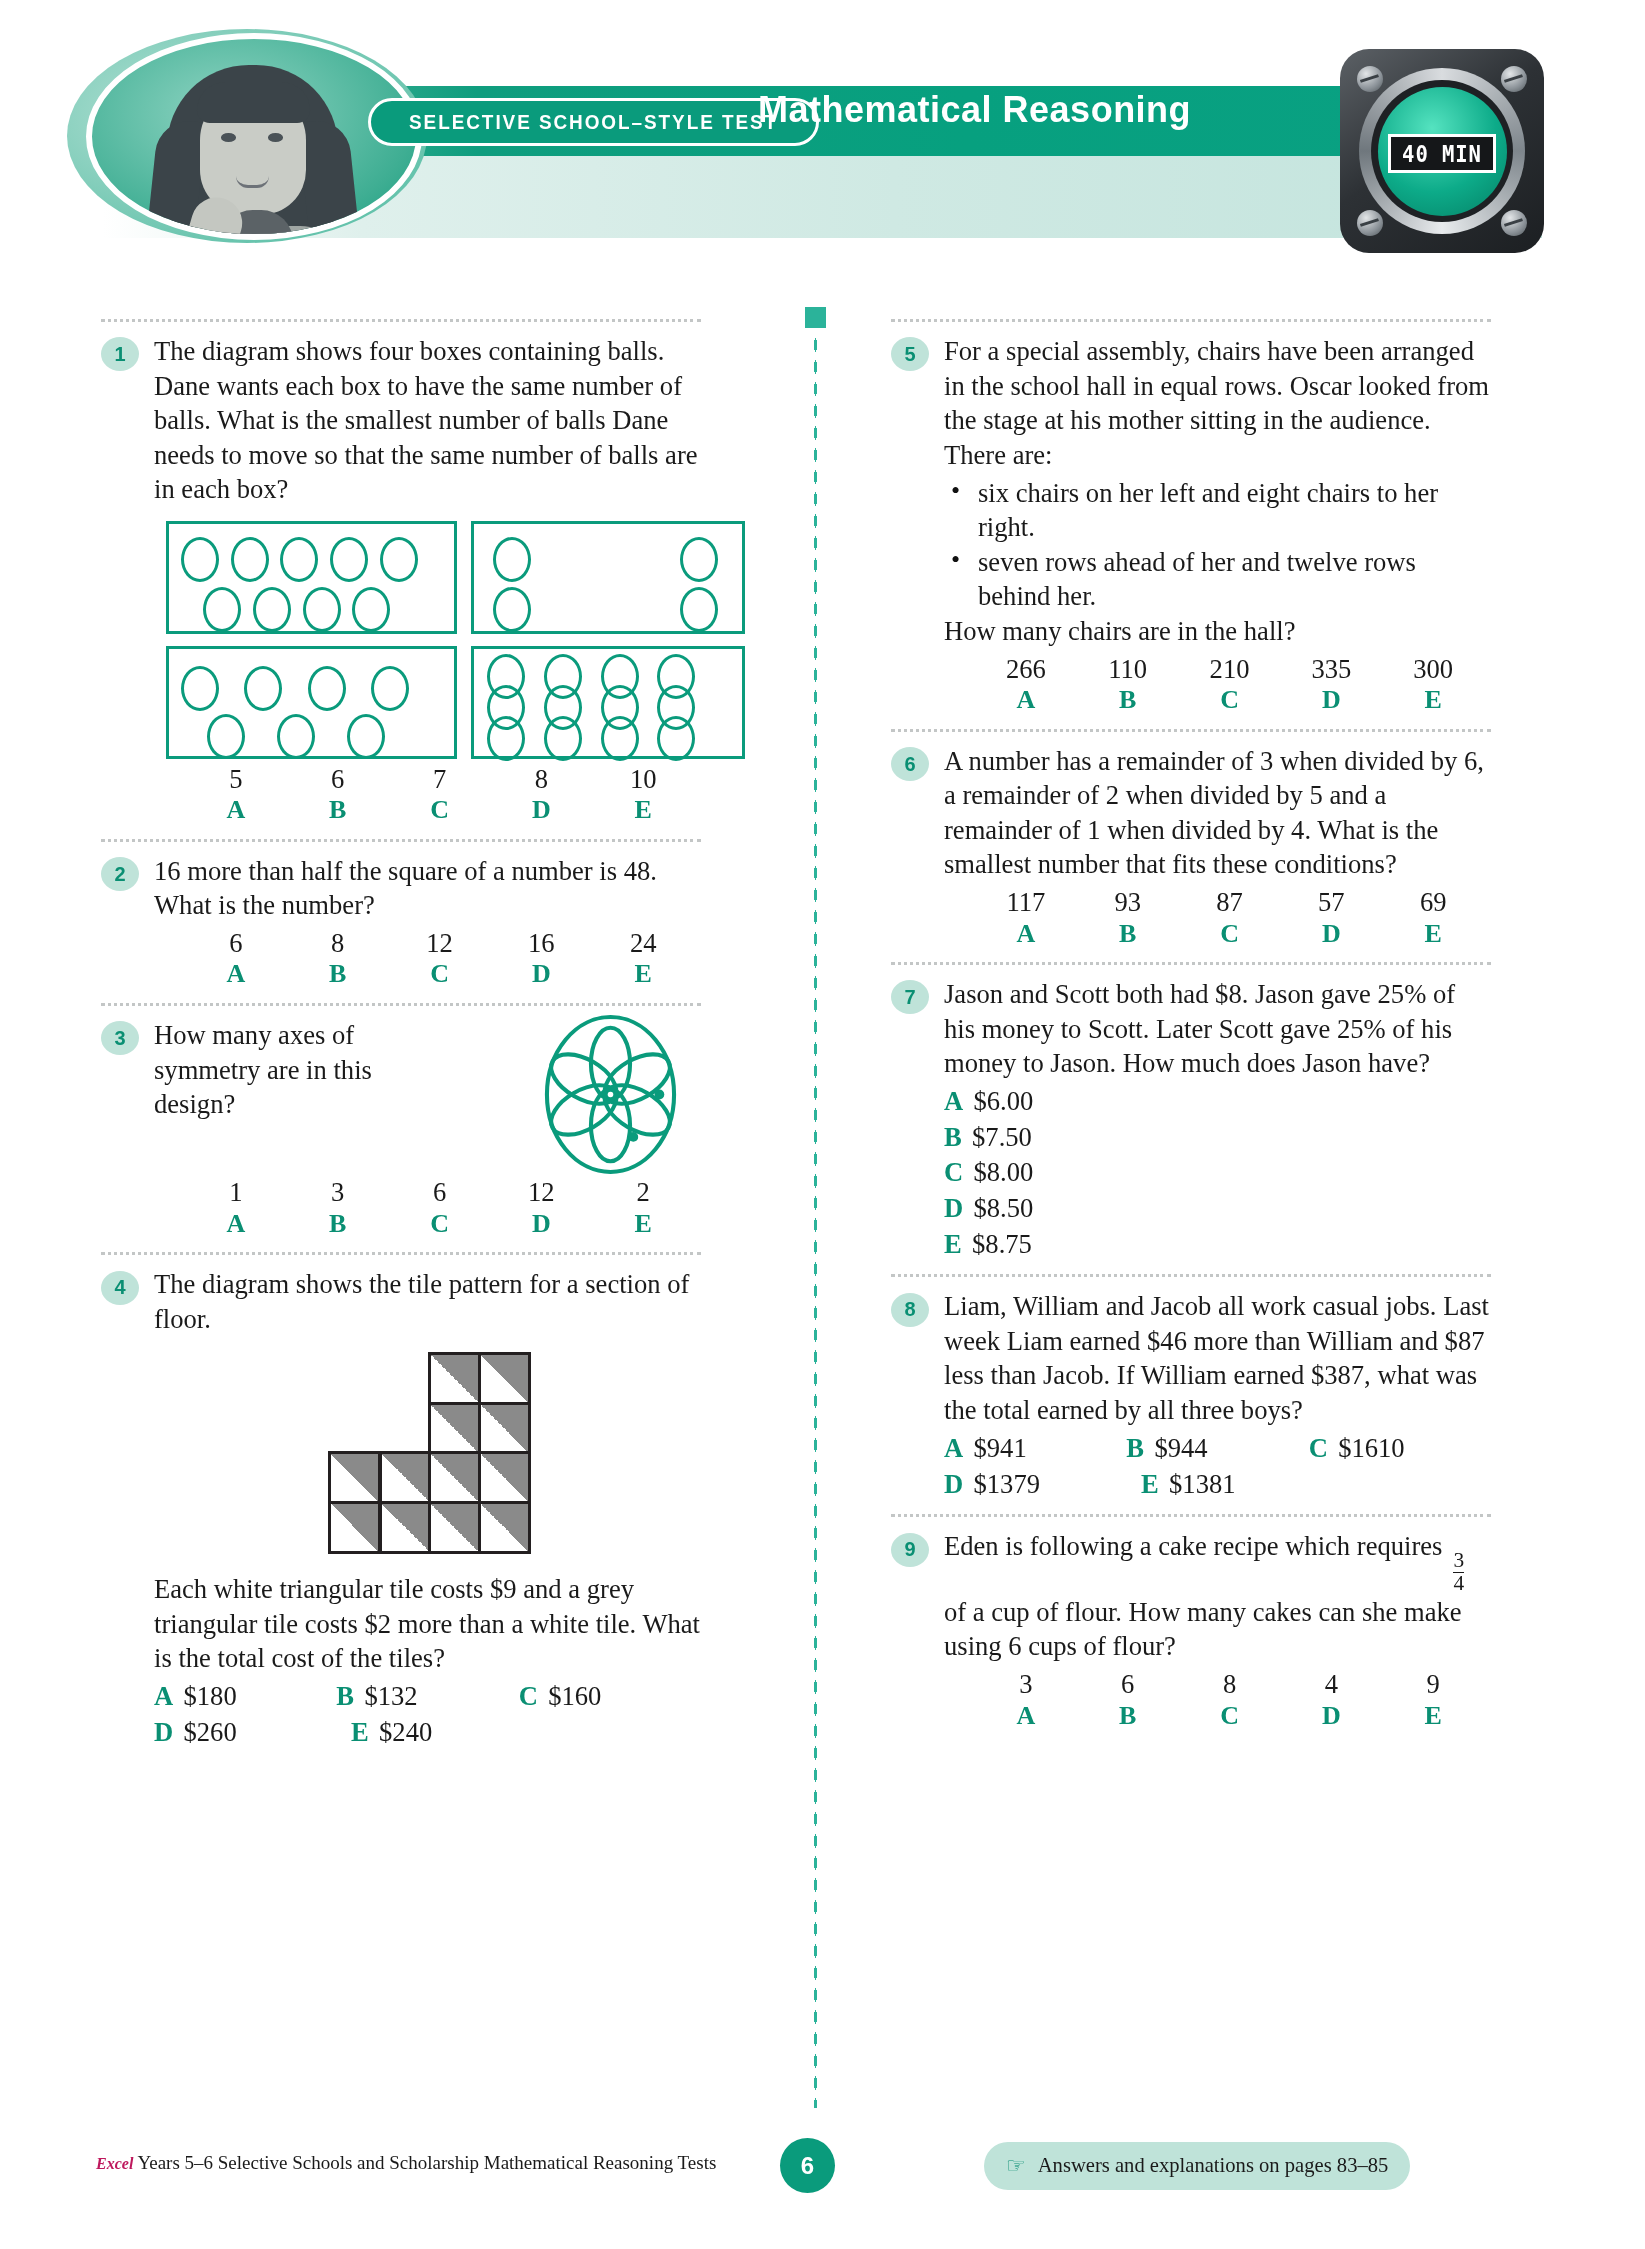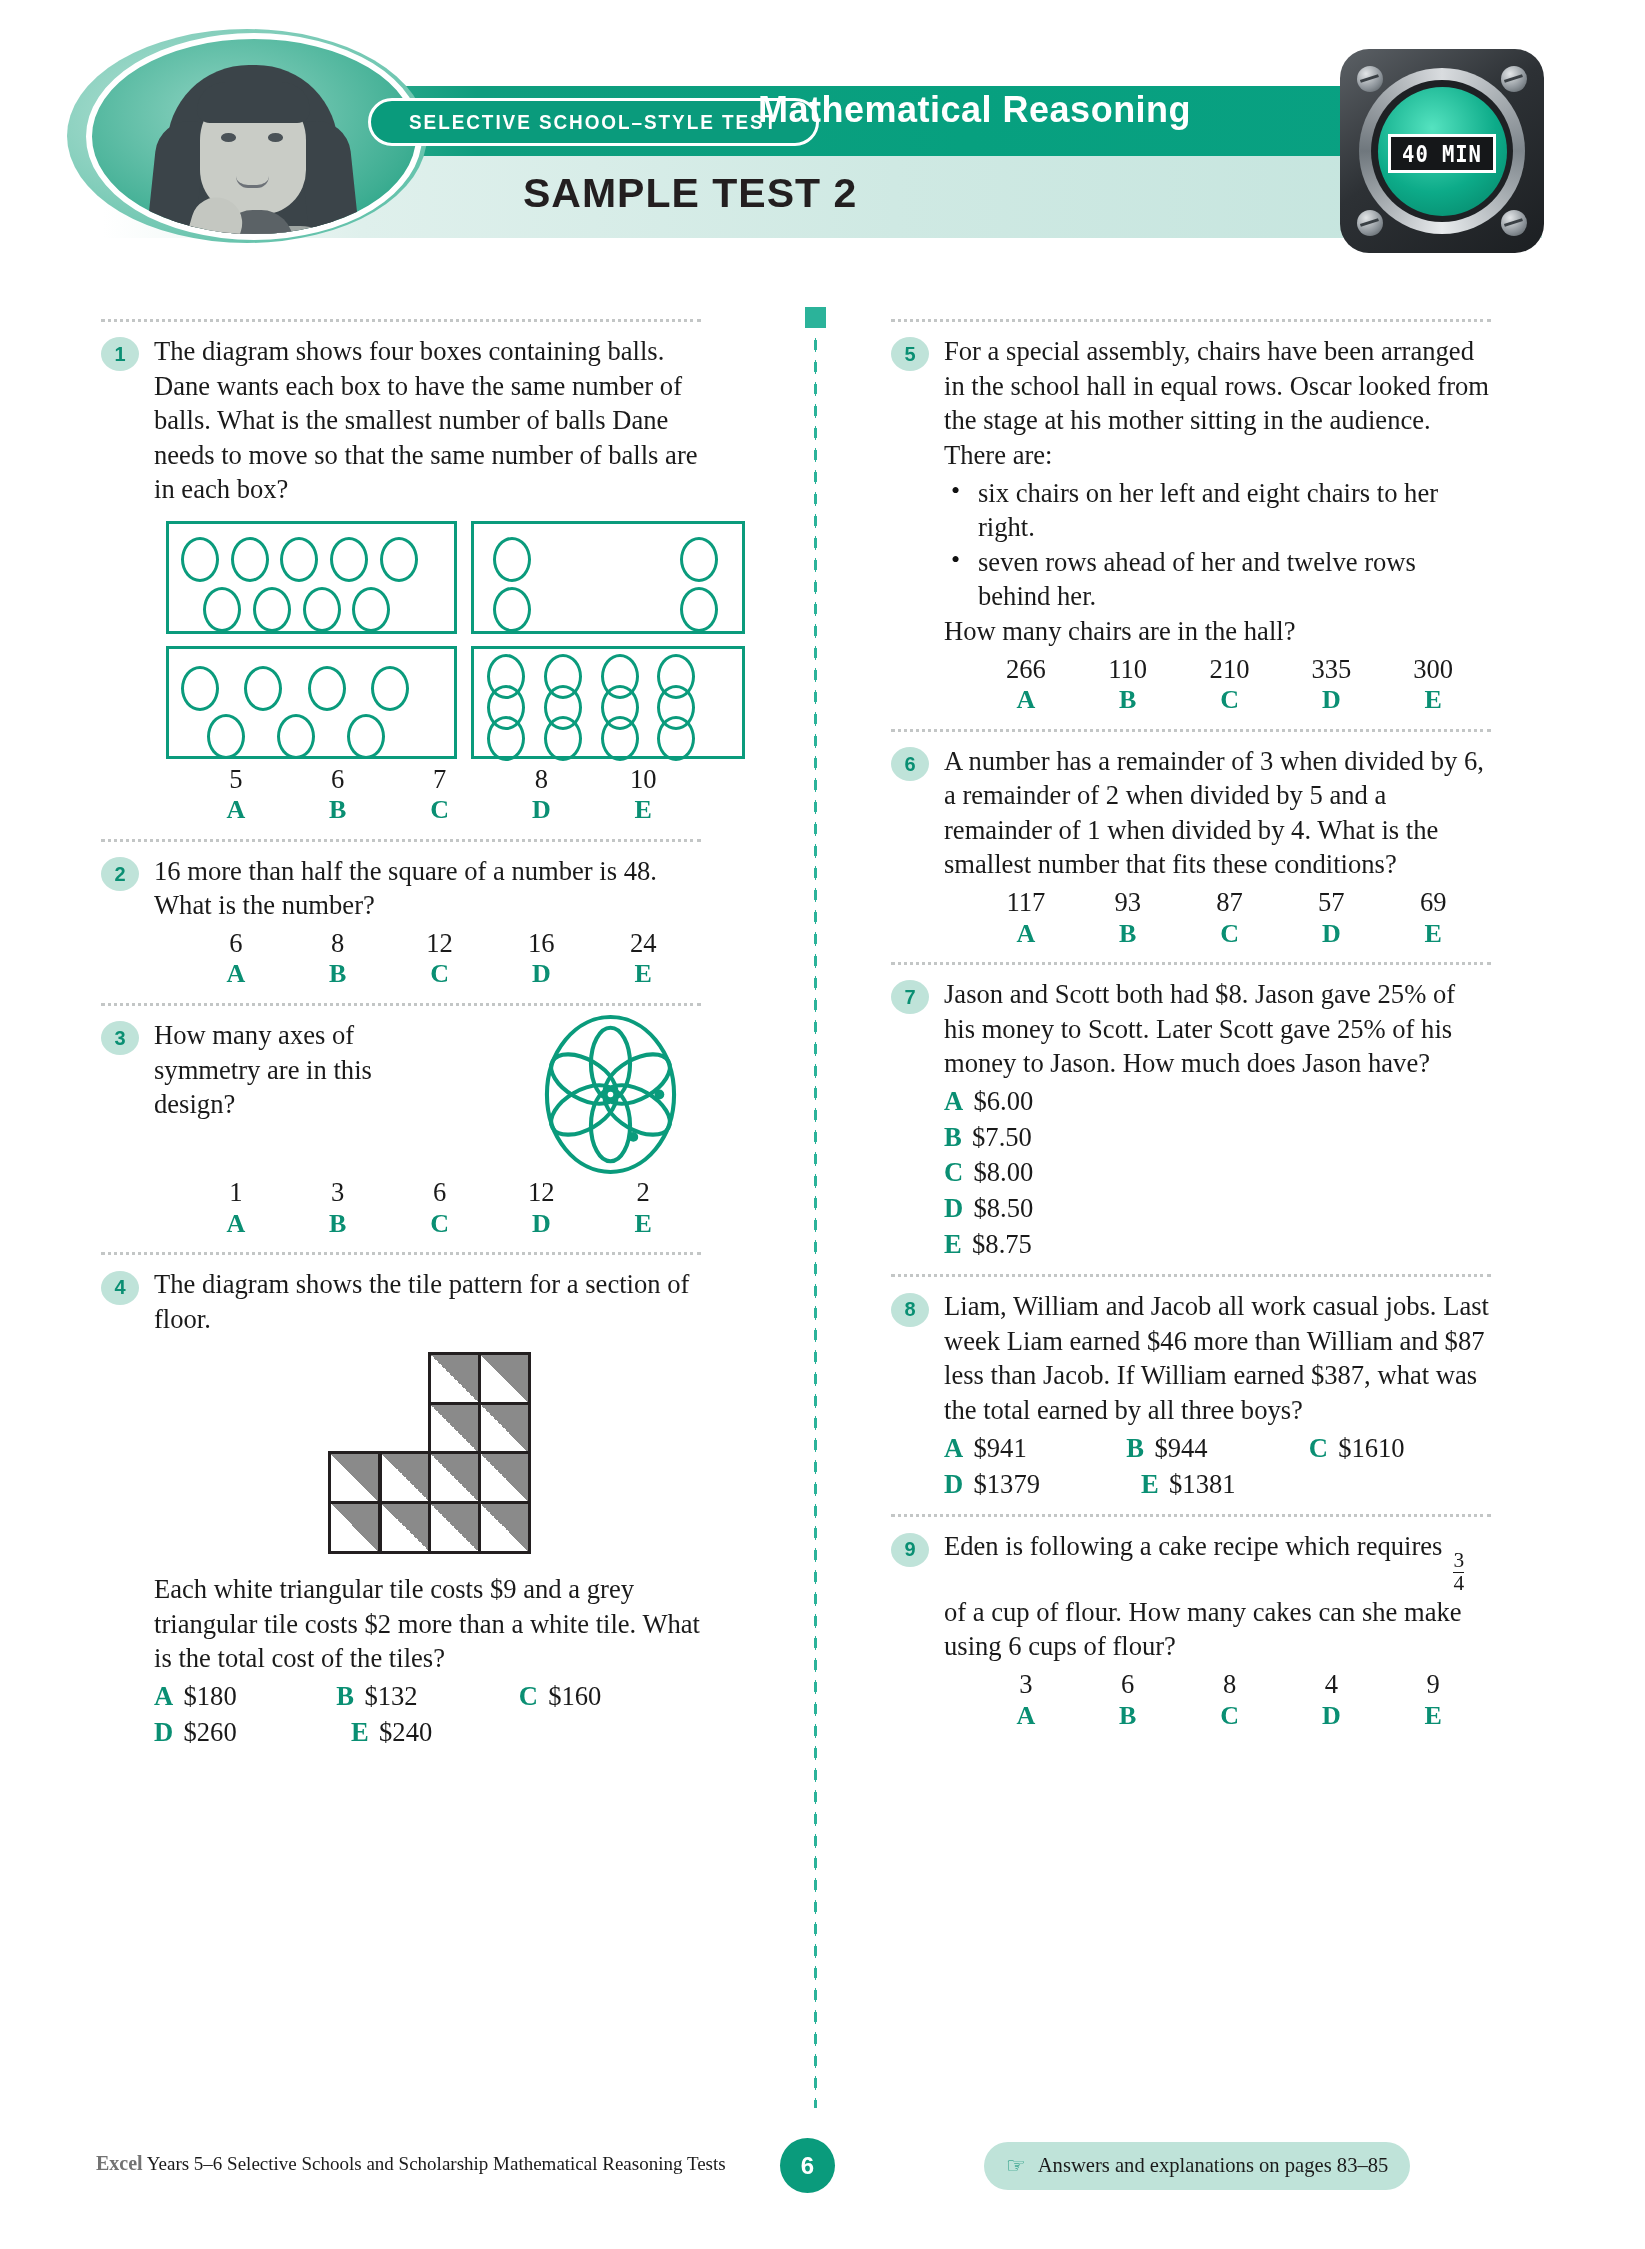--- a/index.html
+++ b/index.html
@@ -135,21 +135,21 @@
 
   
   .frac{display:inline-flex;flex-direction:column;align-items:center;vertical-align:-0.45em;
     margin:0 4.3px;line-height:1;}
   .frac .n{font-size:21.4px;}
   .frac .d{font-size:21.4px;border-top:1.7px solid #1a1a1a;padding-top:0.9px;}
 
   
   .footer{position:absolute;left:0;top:2133px;width:1645px;height:77px;}
   .foot-src{position:absolute;left:96px;top:19px;font-size:19px;color:#1a1a1a;white-space:nowrap;}
-  .foot-src .excel{color:#737373;font-weight:700;font-size:20px;}
+  .foot-src .excel{color:#be185d;font-weight:700;font-style:italic;font-size:16px;}
   .foot-page{position:absolute;left:780px;top:5.1px;width:55px;height:55px;border-radius:50%;
     background:#0a9b7c;color:#ffffff;font-family:"Liberation Sans",sans-serif;font-weight:700;
     font-size:24px;display:flex;align-items:center;justify-content:center;}
   .foot-ans{position:absolute;left:984px;top:8.6px;height:48px;padding:0 22px;border-radius:24px;
     background:#bfe3d9;display:flex;align-items:center;gap:12px;}
   .foot-ans .txt{font-size:20.6px;color:#1a1a1a;white-space:nowrap;}
   .hand-icon{color:#0a8f73;font-size:22px;line-height:1;}
 </style>
 </head>
 <body>
@@ -172,21 +172,20 @@
       <div class="g-body"></div>
         <div class="g-scarf"></div>
         <div class="g-arm"></div>
     </div>
   </div>
 
   <div class="hdr-pill">
     <span>SELECTIVE SCHOOL–STYLE TEST</span>
   </div>
   <div class="hdr-subject">Mathematical Reasoning</div>
-  <div class="hdr-title">SAMPLE TEST 2</div>
 
   <div class="timer">
     <div class="timer-plate"></div>
     <div class="screw tl"></div>
     <div class="screw tr"></div>
     <div class="screw bl"></div>
     <div class="screw br"></div>
     <div class="timer-ring"></div>
     <div class="timer-ring2"></div>
     <div class="timer-face"></div>

